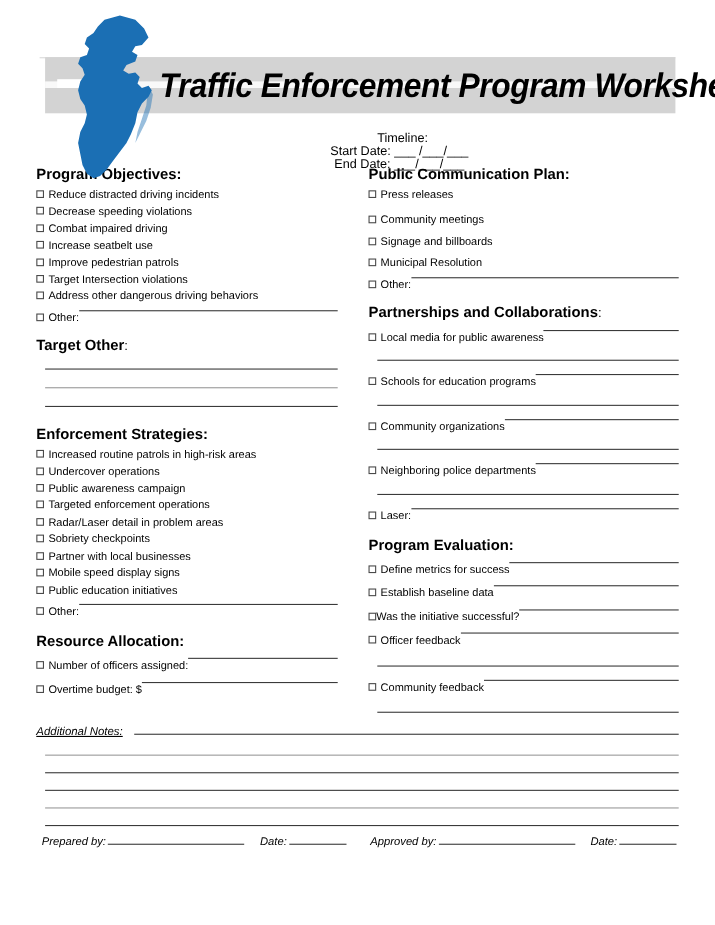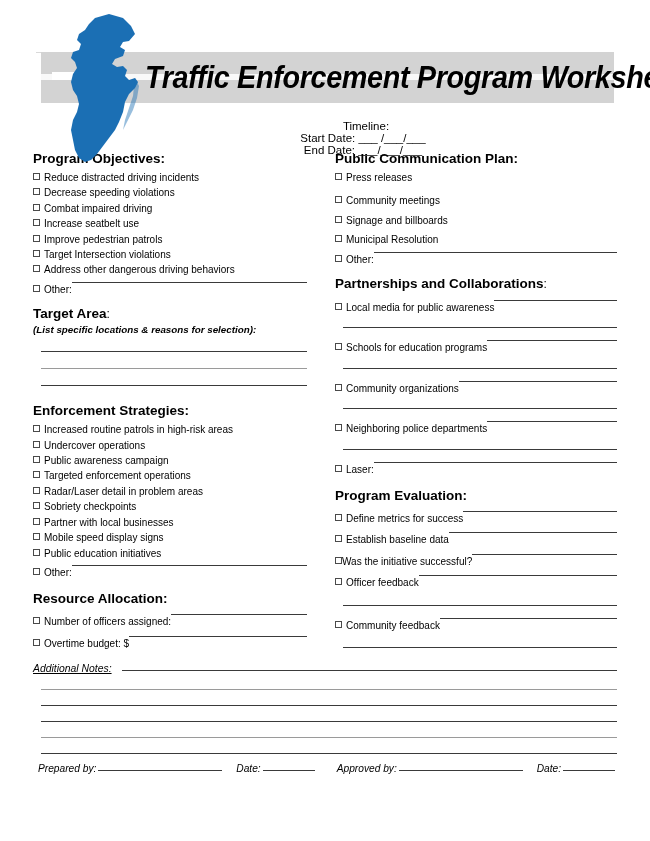--- a/index.html
+++ b/index.html
@@ -284,23 +284,22 @@
       <div class="gap-4"></div>
       <div class="cb-item">
         <span class="cb"></span>
         <span class="cb-text">Other:</span>
         <span class="rule"></span>
       </div>
 
       <div class="gap-8"></div>
 
       <h2 class="section tight-sub">
-        <span>Target Area</span><span class="colon-reg">:</span>
+        <span>Target Other</span><span class="colon-reg">:</span>
       </h2>
-      <div class="sub-italic">(List specific locations &amp; reasons for selection):</div>
 
       <div class="gap-12"></div>
       <div class="ta-line"></div>
       <div class="gap-16"></div>
       <div class="ta-line gray"></div>
       <div class="gap-16"></div>
       <div class="ta-line"></div>
 
       <div class="gap-16"></div>
 

